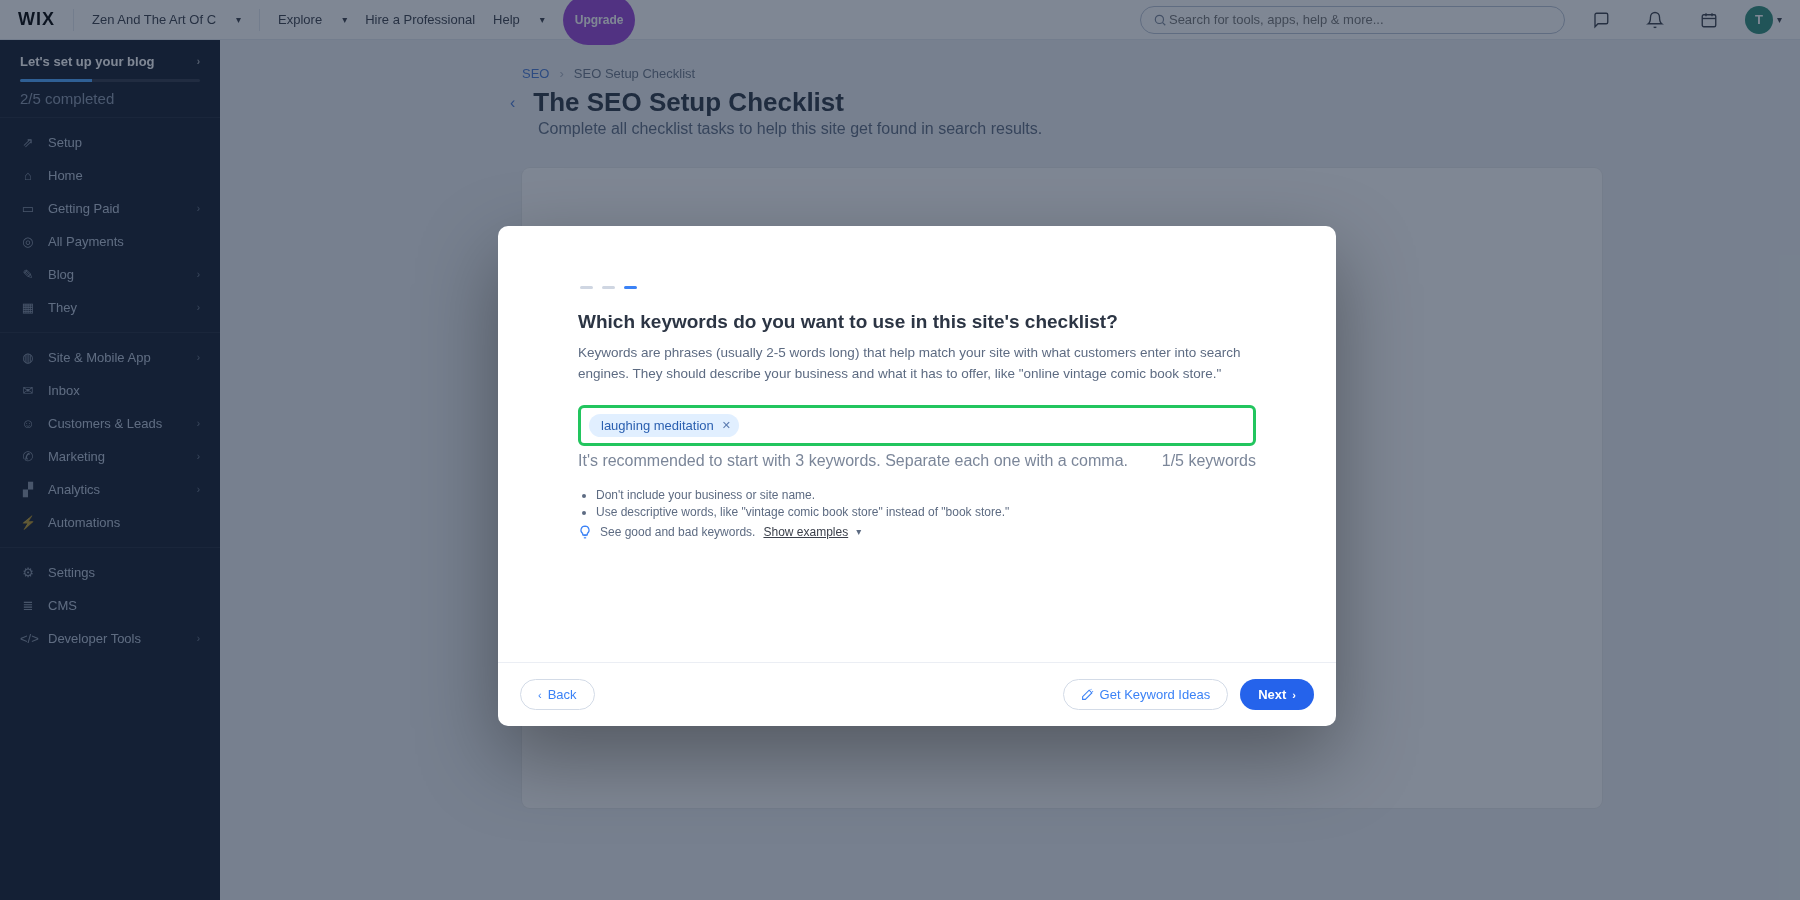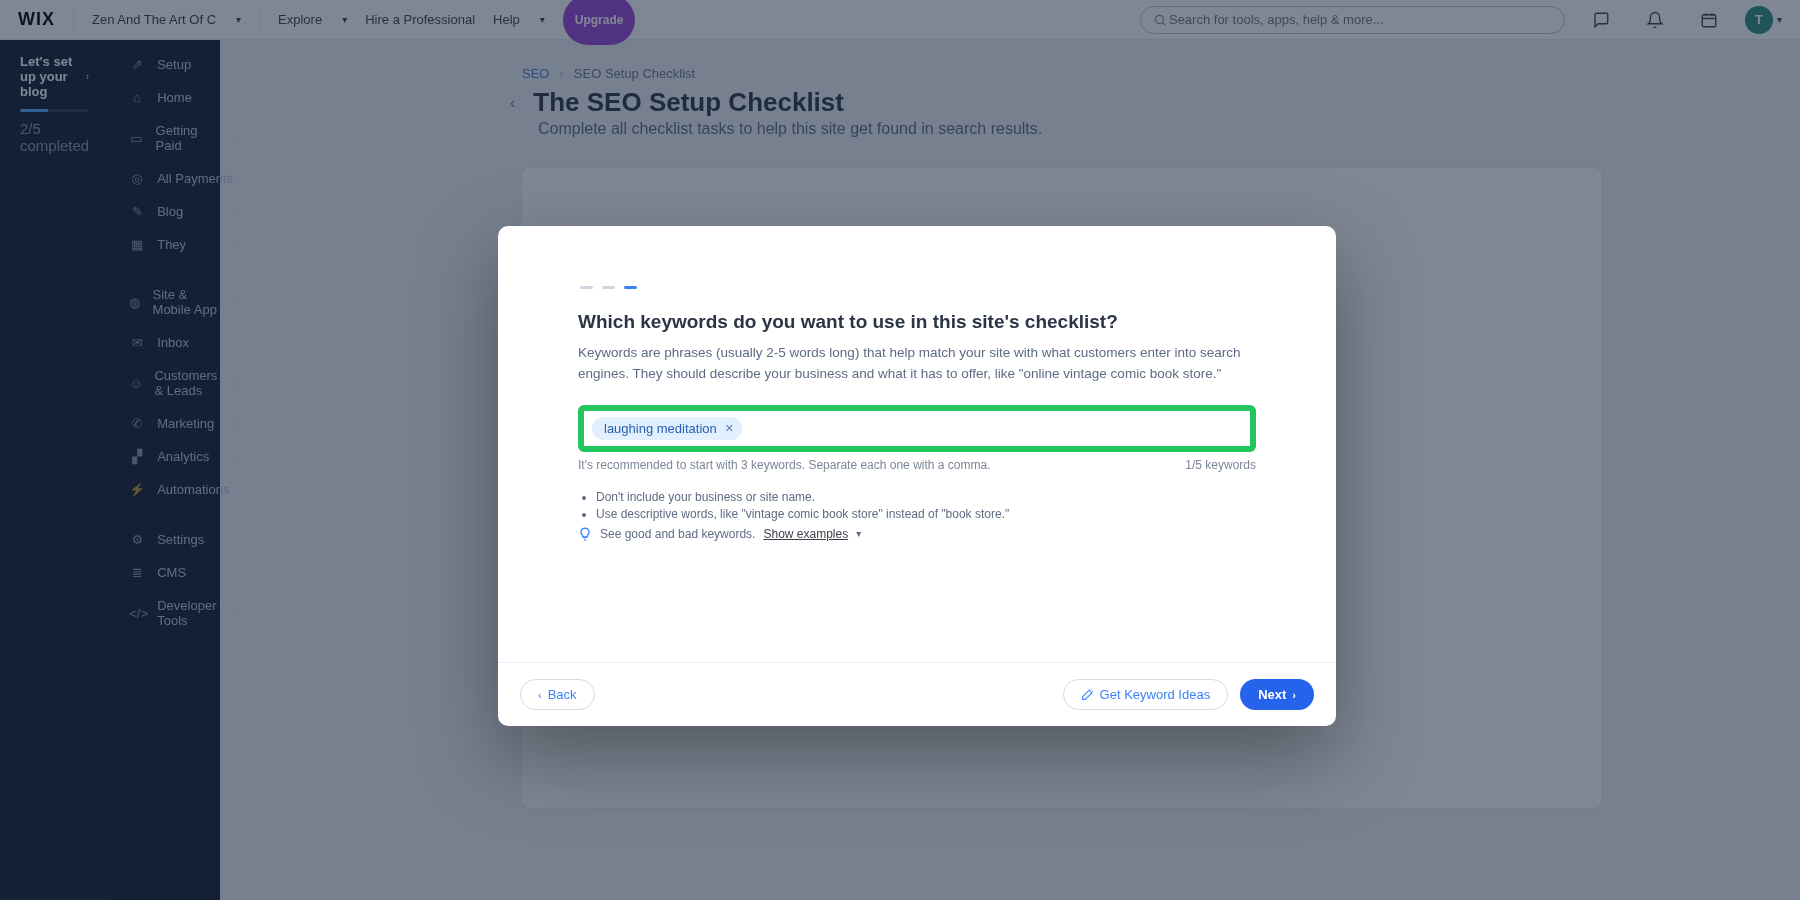--- a/index.html
+++ b/index.html
@@ -27,21 +27,21 @@
   .logo{font-weight:900;letter-spacing:1px;font-size:18px;color:#000;}
   .tb-item{display:flex;align-items:center;gap:20px;color:#3a3f4a;font-size:13px;cursor:pointer;}
   .tb-sep{width:1px;height:22px;background:var(--wix-border);}
   .pill{background:var(--wix-purple);color:#fff;border-radius:999px;padding:18px 12px;font-size:12px;font-weight:600;}
   .tb-spacer{flex:1;}
   .search-wrap{display:flex;align-items:center;width:425px;height:28px;border:1px solid #b9c3d4;border-radius:999px;padding:0 12px;color:#7b8699;}
   .search-wrap input{border:none;outline:none;flex:1;font-size:13px;background:transparent;color:#333;}
   .tb-icon{width:36px;height:36px;display:flex;align-items:center;justify-content:center;color:#3a3f4a;cursor:pointer;}
   .avatar{width:28px;height:28px;border-radius:50%;background:#2f8f7a;color:#fff;display:flex;align-items:center;justify-content:center;font-size:13px;font-weight:600;}
   
-  .sidebar{position:absolute;top:40px;left:0;bottom:0;width:220px;background:var(--wix-dark);color:var(--wix-sidebar-text);display:flex;flex-direction:row;z-index:4;}
+  .sidebar{position:absolute;top:40px;left:0;bottom:0;width:220px;background:var(--wix-dark);color:var(--wix-sidebar-text);display:flex;flex-direction:column;z-index:4;}
   .sb-panel{padding:14px 20px 10px;border-bottom:1px solid rgba(255,255,255,.06);}
   .sb-panel-title{display:flex;align-items:center;justify-content:space-between;color:#fff;font-size:13px;font-weight:600;}
   .progress{margin-top:10px;height:3px;background:rgba(255,255,255,.12);border-radius:2px;overflow:hidden;}
   .progress>div{height:100%;background:#4ea7ff;width:40%;}
   .sb-sub{margin-top:8px;font-size:15px;color:#8b98ad;}
   .sb-list{padding:8px 0;border-bottom:1px solid rgba(255,255,255,.06);}
   .sb-list:last-child{border-bottom:none;}
   .sb-item{display:flex;align-items:center;gap:12px;padding:9px 20px;font-size:13px;cursor:pointer;color:var(--wix-sidebar-text);}
   .sb-item .chev{margin-left:auto;opacity:.5;font-size:10px;}
   .sb-ico{width:16px;text-align:center;opacity:.7;font-size:13px;}
@@ -56,24 +56,24 @@
   .card{margin:30px 0 0 302px;width:1080px;height:640px;background:#fff;border-radius:8px;box-shadow:0 0 0 1px rgba(0,0,0,.03);}
   
   .overlay{position:absolute;inset:0;background:rgba(22,37,60,.55);z-index:20;}
   .modal{position:absolute;left:498px;top:226px;width:838px;height:500px;background:#fff;border-radius:10px;z-index:25;box-shadow:0 30px 80px rgba(0,0,0,.35);display:flex;flex-direction:column;}
   .modal-body{flex:1;padding:60px 80px 20px 80px;}
   .step-dots{display:flex;gap:9px;margin:0 0 22px 2px;}
   .step-dots span{width:13px;height:3px;border-radius:2px;background:#cfd6e2;}
   .step-dots span.on{background:#3b82f6;}
   .m-title{font-size:19px;font-weight:700;color:#2c3544;margin-bottom:10px;}
   .m-desc{font-size:13.5px;color:#5d6b82;line-height:1.55;max-width:680px;}
-  .taginput{margin-top:20px;border:6px solid #22c55e;border-radius:6px;padding:6px 8px;display:flex;align-items:center;gap:6px;min-height:38px;}
+  .taginput{margin-top:20px;border:3px solid #22c55e;border-radius:6px;padding:6px 8px;display:flex;align-items:center;gap:6px;min-height:38px;}
   .tag{display:inline-flex;align-items:center;gap:8px;background:var(--tag-bg);color:var(--tag-text);border-radius:999px;padding:4px 8px 4px 12px;font-size:13px;}
   .tag .x{font-size:11px;cursor:pointer;color:#5b7bb0;}
-  .hintrow{display:flex;justify-content:space-between;margin-top:6px;font-size:12px;color:#7b8699;}
+  .hintrow{display:flex;justify-content:space-between;margin-top:6px;font-size:16px;color:#7b8699;}
   .bullets{margin:18px 0 0 0;padding:0 0 0 18px;font-size:12px;color:#5d6b82;}
   .bullets li{margin:3px 0;}
   .tiprow{display:flex;align-items:center;gap:8px;font-size:12px;color:#5d6b82;margin-top:6px;}
   .tiprow .lnk{text-decoration:underline;color:#3a3f4a;cursor:pointer;font-weight:500;}
   .modal-footer{border-top:1px solid #ebeef4;padding:16px 22px;display:flex;align-items:center;gap:12px;}
   .btn{display:inline-flex;align-items:center;gap:6px;border-radius:999px;padding:7px 17px;font-size:13px;cursor:pointer;border:1px solid transparent;}
   .btn-ghost{border-color:#d3dbe7;color:#3b82f6;background:#fff;}
   .btn-ghost2{border-color:#d3dbe7;color:#3b82f6;background:#fff;}
   .btn-primary{background:#2563eb;color:#fff;font-weight:600;}
   .footer-spacer{flex:1;}

